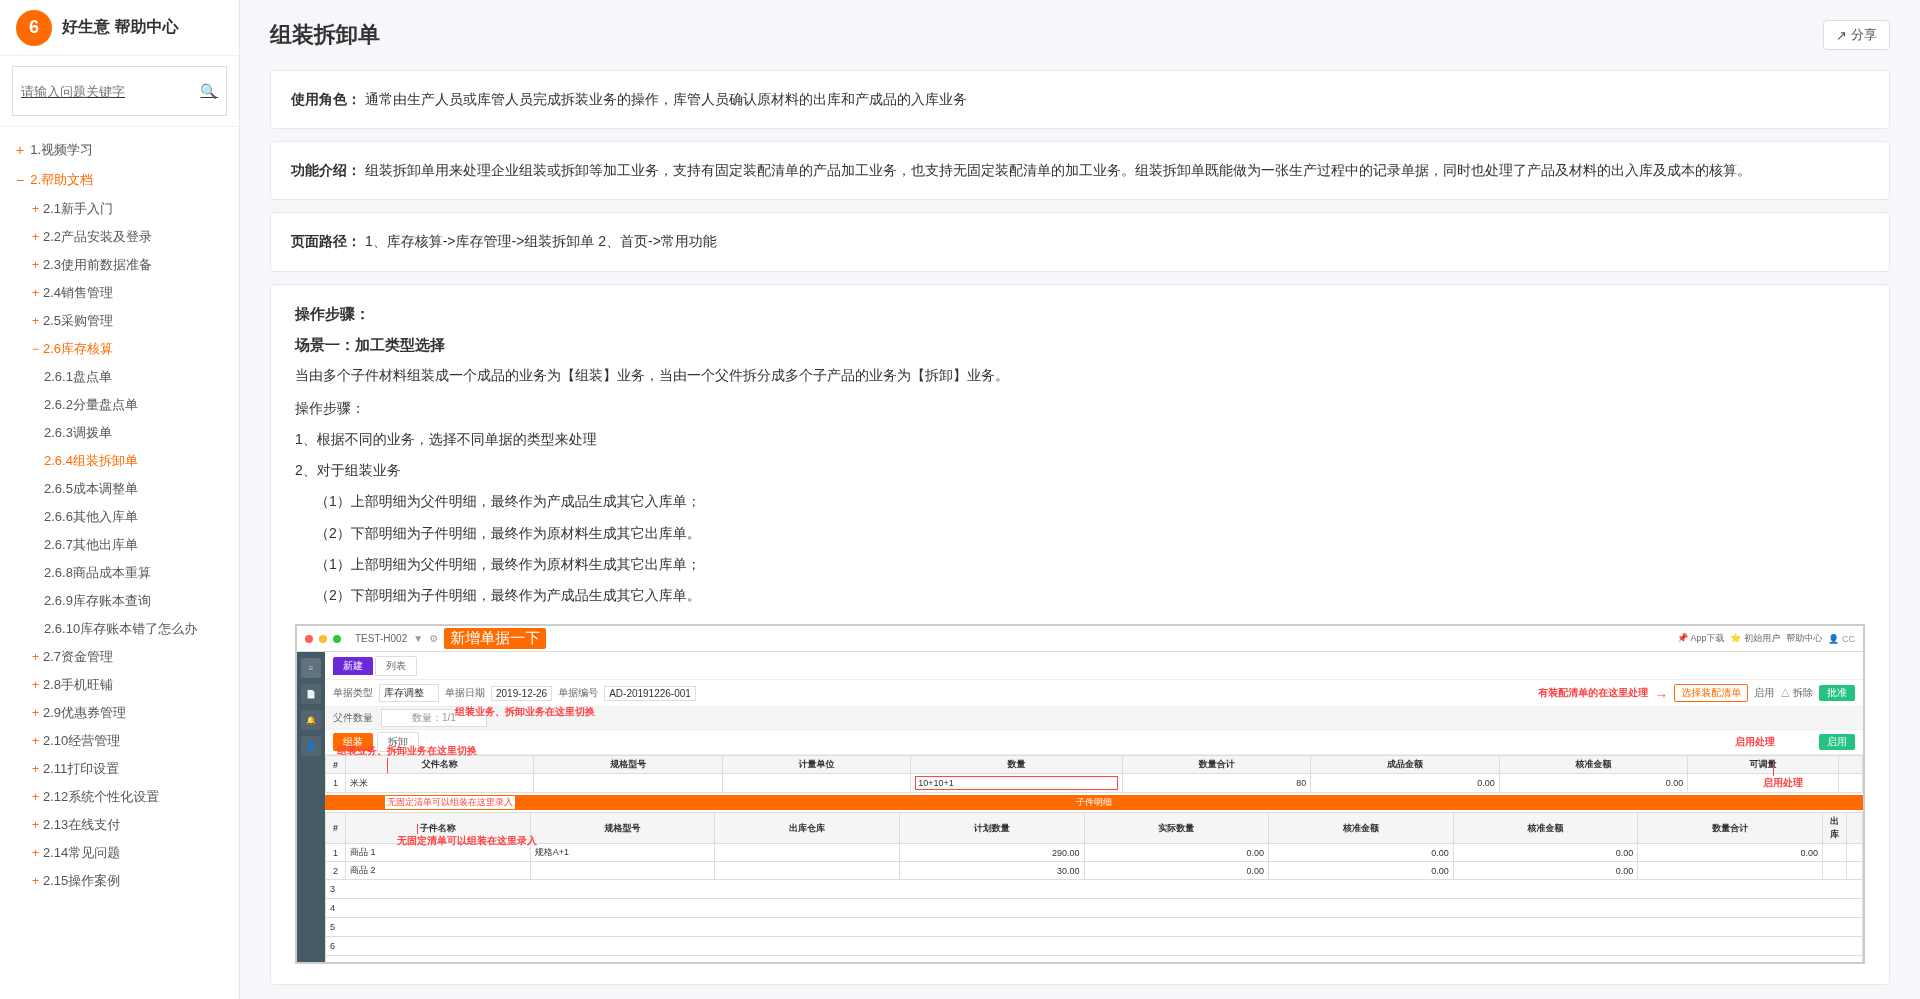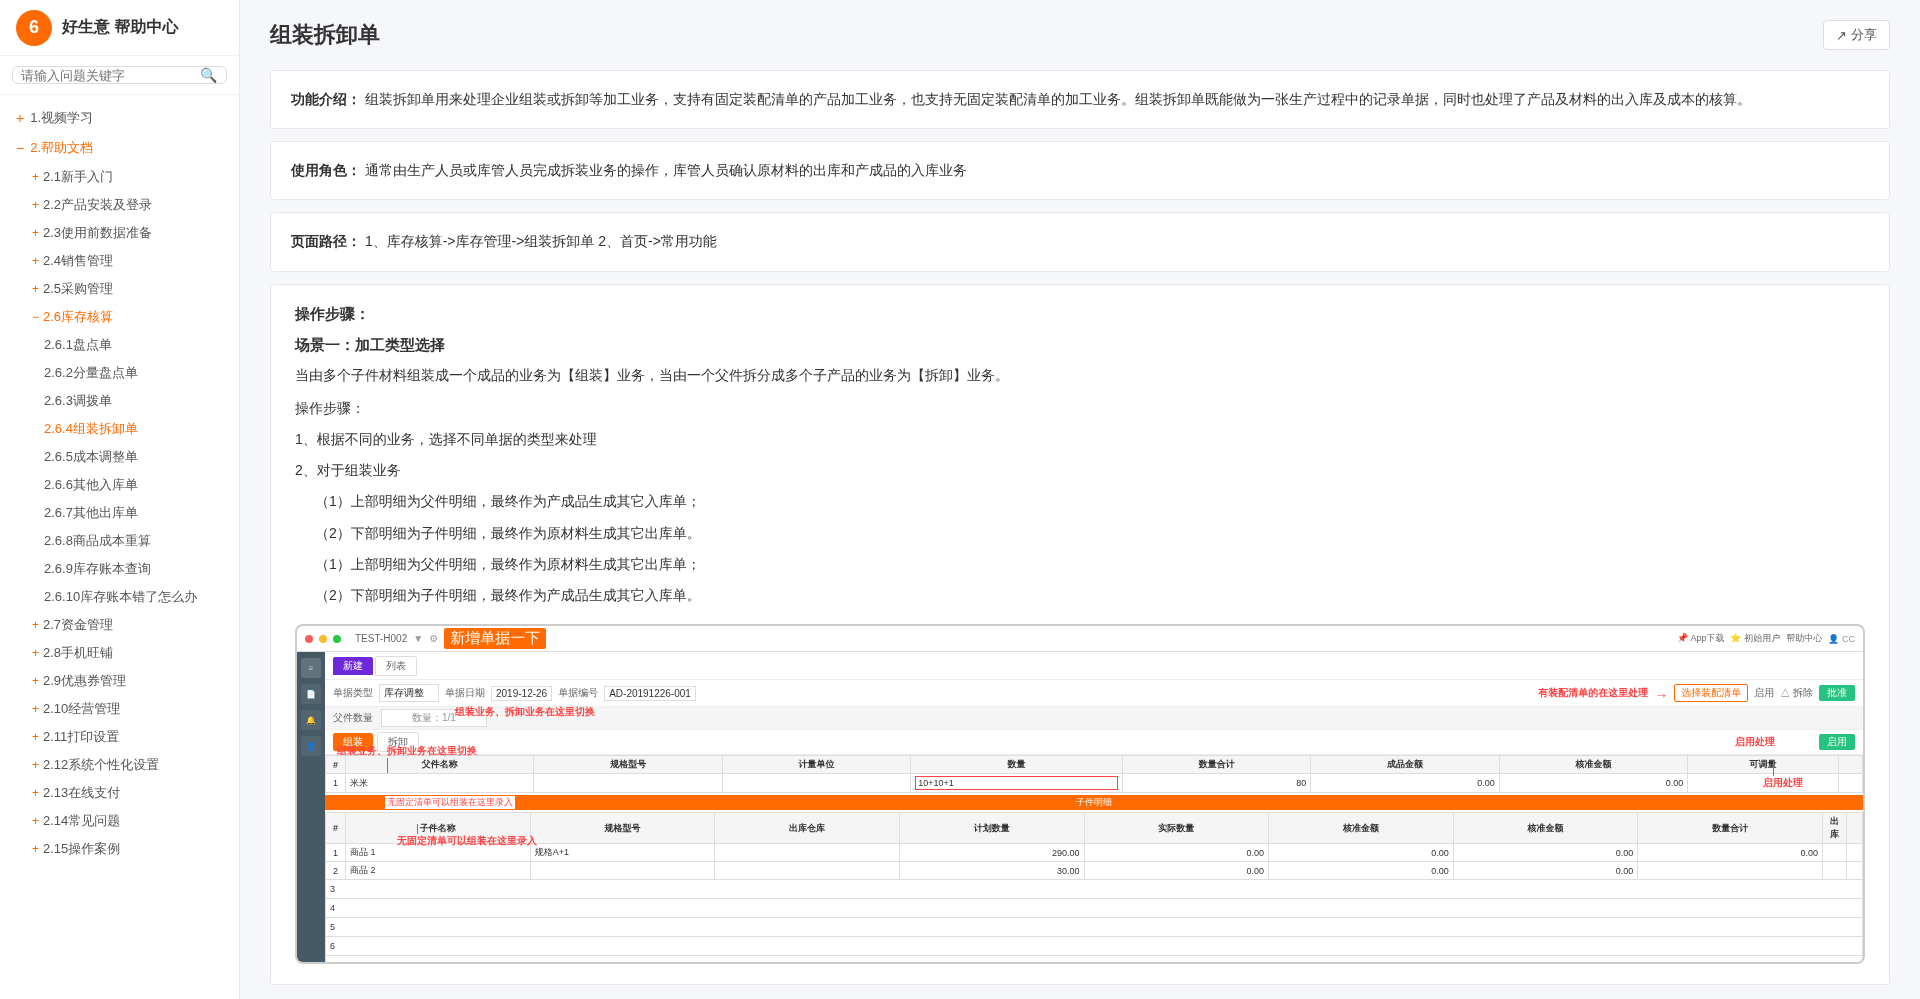--- a/index.html
+++ b/index.html
@@ -34,22 +34,22 @@
       flex-shrink: 0;
     }
     .logo-text { font-size: 16px; font-weight: bold; color: #333; }
 
     #search-bar {
       padding: 10px 12px;
       border-bottom: 1px solid #f0f0f0;
     }
     .search-box {
       display: flex; align-items: center;
-      border: 1px solid #ddd; border-radius: 6px;
-      padding: 0 8px; background: #fff;
+      border: 1px solid #ddd; border-radius: 0;
+      padding: 16px 8px; background: #fff; text-decoration: underline;
     }
     .search-box input {
       border: none; outline: none; font-size: 13px; color: #999; width: 100%; background: transparent;
     }
     .search-icon { color: #aaa; font-size: 14px; cursor: pointer; }
 
     #nav-tree {
       overflow-y: auto; flex: 1; padding: 8px 0;
     }
     .nav-section {
@@ -258,29 +258,29 @@
   <div class="page-header">
     <h1 class="page-title">组装拆卸单</h1>
     <button class="share-btn">
       <span>↗</span>
       <span>分享</span>
     </button>
   </div>
 
   <div class="content-block">
     <p>
+      <span class="bold-text">使用角色：</span>
+      <span>通常由生产人员或库管人员完成拆装业务的操作，库管人员确认原材料的出库和产成品的入库业务</span>
+    </p>
+  </div>
+
+  <div class="content-block">
+    <p>
       <span class="bold-text">功能介绍：</span>
       <span>组装拆卸单用来处理企业组装或拆卸等加工业务，支持有固定装配清单的产品加工业务，也支持无固定装配清单的加工业务。组装拆卸单既能做为一张生产过程中的记录单据，同时也处理了产品及材料的出入库及成本的核算。</span>
-    </p>
-  </div>
-
-  <div class="content-block">
-    <p>
-      <span class="bold-text">使用角色：</span>
-      <span>通常由生产人员或库管人员完成拆装业务的操作，库管人员确认原材料的出库和产成品的入库业务</span>
     </p>
   </div>
 
   <div class="content-block">
     <p>
       <span class="bold-text">页面路径：</span>
       <span>1、库存核算-&gt;库存管理-&gt;组装拆卸单  2、首页-&gt;常用功能</span>
     </p>
   </div>
 
@@ -295,21 +295,21 @@
     </div>
 
     <div class="step-line" style="margin-top:8px;">操作步骤：</div>
     <div class="step-line">1、根据不同的业务，选择不同单据的类型来处理</div>
     <div class="step-line">2、对于组装业务</div>
     <div class="step-line indent1">（1）上部明细为父件明细，最终作为产成品生成其它入库单；</div>
     <div class="step-line indent1">（2）下部明细为子件明细，最终作为原材料生成其它出库单。</div>
     <div class="step-line indent1">（1）上部明细为父件明细，最终作为原材料生成其它出库单；</div>
     <div class="step-line indent1">（2）下部明细为子件明细，最终作为产成品生成其它入库单。</div>
 
-    <div class="screenshot-wrapper" style="position:relative; margin-top:16px; border:2px solid #ccc; border-radius:8px; overflow:hidden; background:#e8e8e8;">
+    <div class="screenshot-wrapper" style="position:relative; margin-top:16px; border:2px solid #ccc; border-radius:0; overflow:hidden; background:#e8e8e8;">
 
       <div style="background:#fff; height:26px; display:flex; align-items:center; padding:0 8px; gap:6px; border-bottom:1px solid #ddd;">
         <div style="width:8px;height:8px;background:#ff5f57;border-radius:50%;"></div>
         <div style="width:8px;height:8px;background:#febc2e;border-radius:50%;"></div>
         <div style="width:8px;height:8px;background:#28c840;border-radius:50%;"></div>
         <span style="font-size:10px; color:#666; margin-left:8px;">TEST-H002</span>
         <span style="font-size:10px; color:#999;">▼</span>
         <span style="font-size:10px; color:#999;">⚙</span>
         <div style="background:#ff6b00; color:#fff; font-size:15px; padding:1px 6px; border-radius:2px;">新增单据一下</div>
         <span style="flex:1;"></span>

